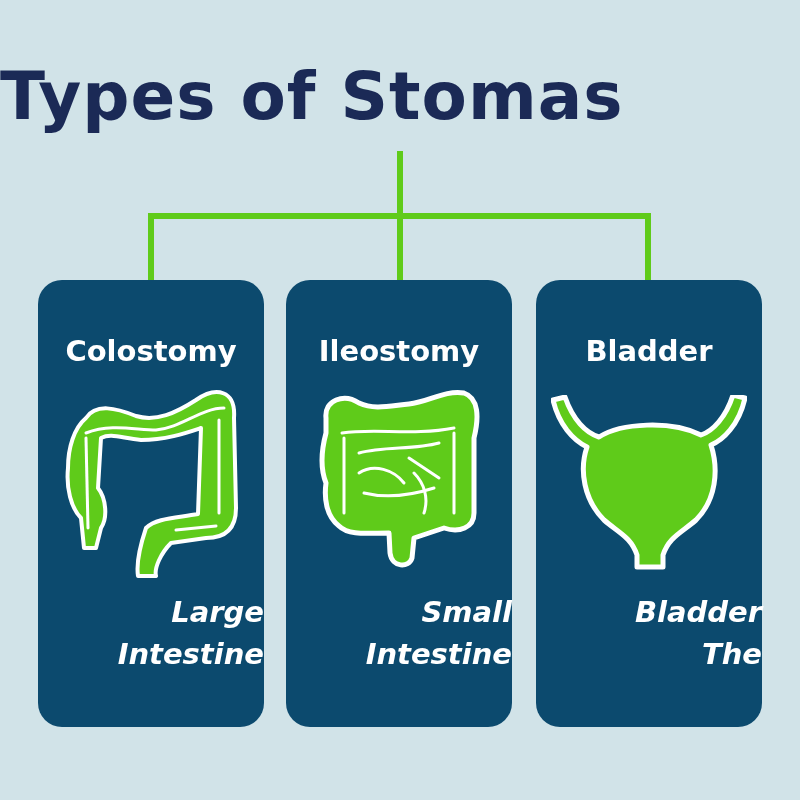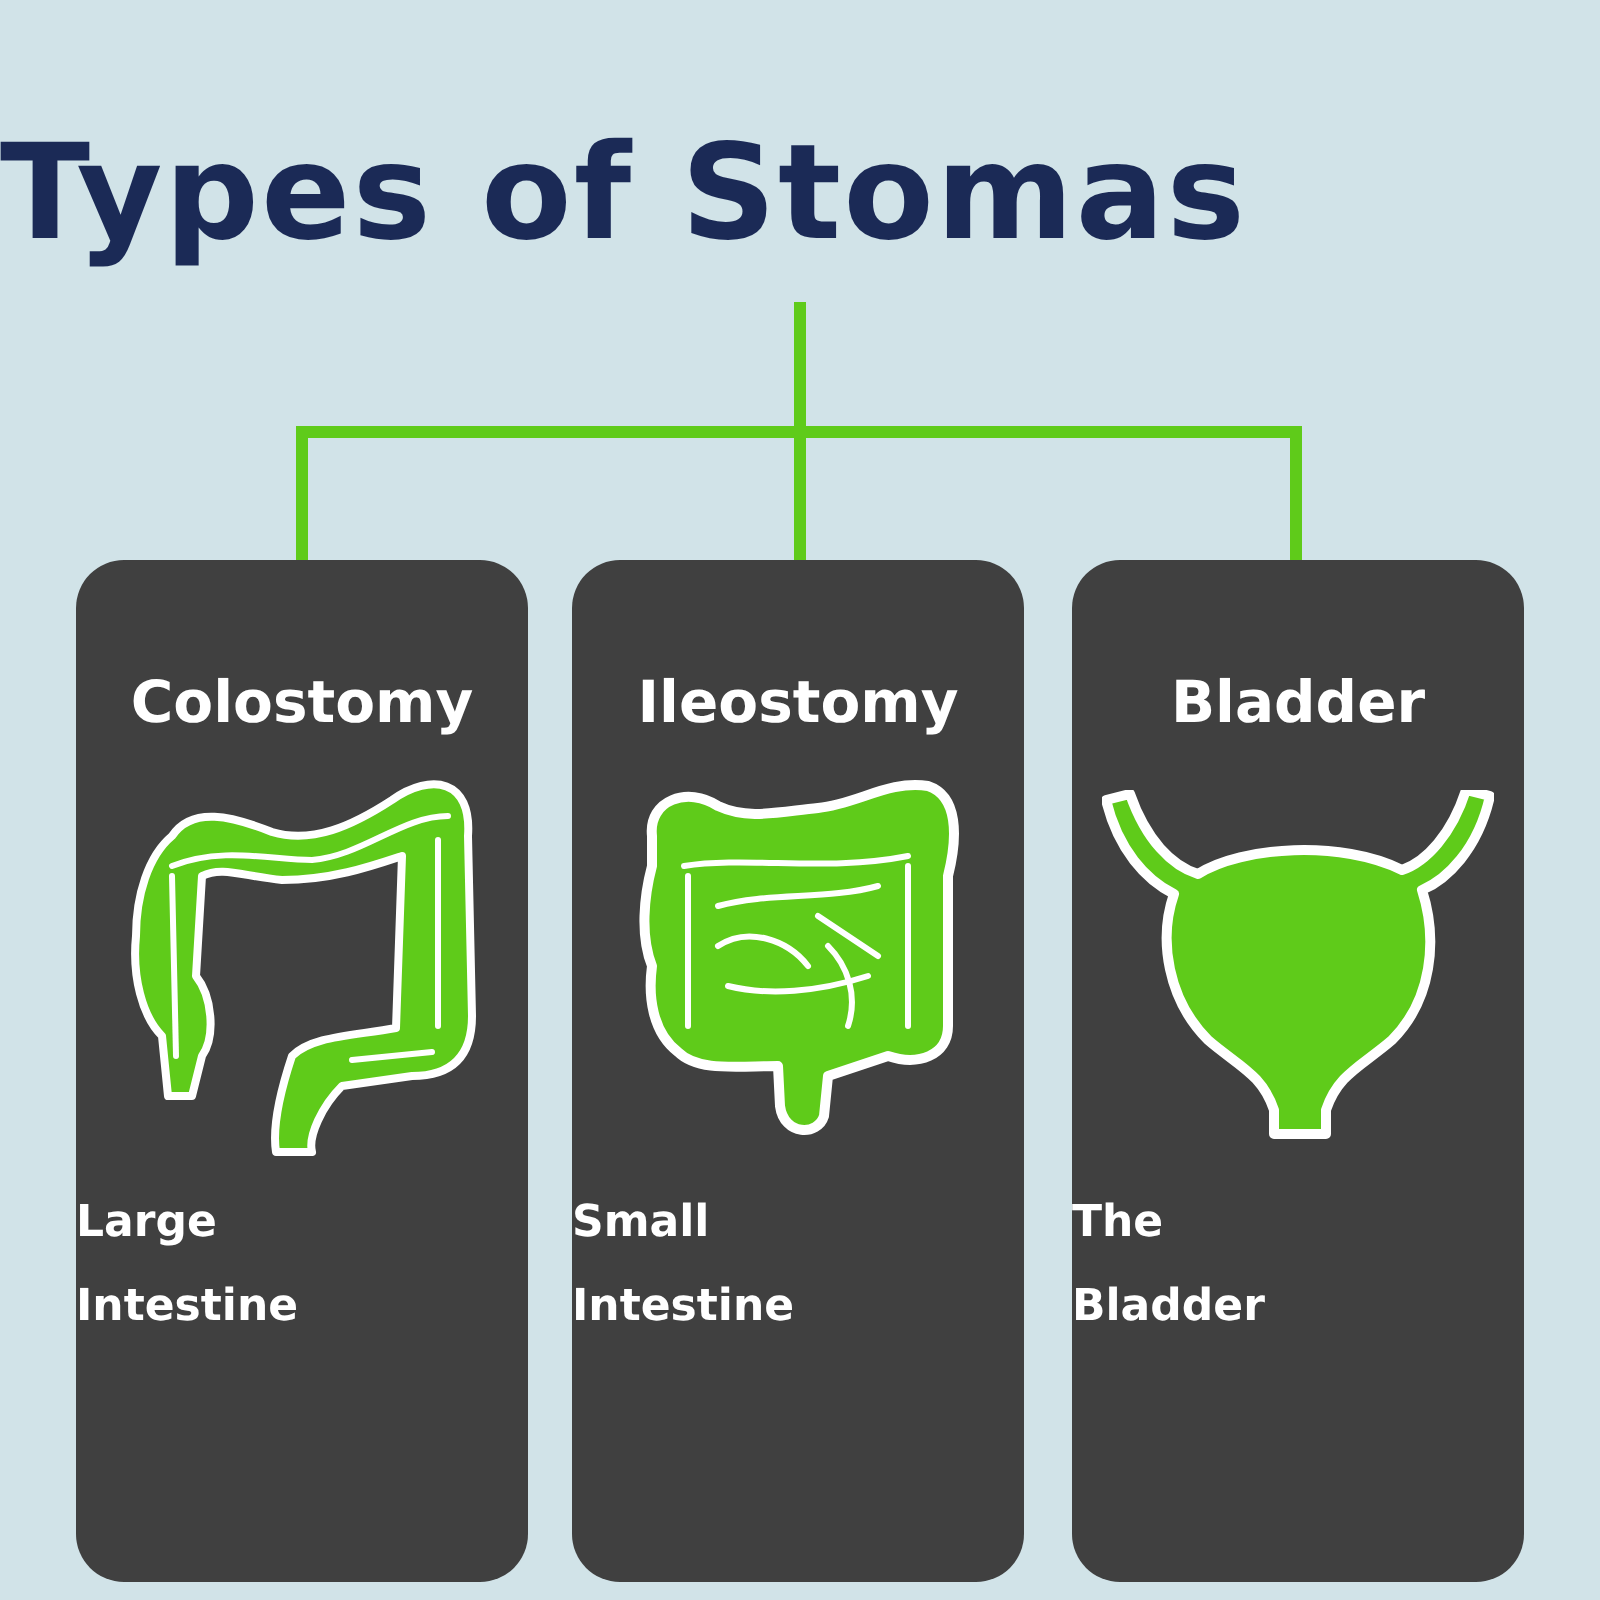--- a/index.html
+++ b/index.html
@@ -1,26 +1,26 @@
 <!DOCTYPE html>
 <html><head>
 <meta charset="utf-8">
 <style>
   html, body { margin:0; padding:0; }
   body { width:800px; height:800px; background:#d1e3e8; position:relative; overflow:hidden;
          font-family:"DejaVu Sans", "Liberation Sans", sans-serif; }
   .title { position:absolute; left:0; top:52px; width:800px; text-align:left;
            font-size:66px; font-weight:bold; color:#1b2a56; letter-spacing:1px; line-height:90px; }
   .line { position:absolute; background:#5fcb1a; }
-  .card { position:absolute; top:280px; width:226px; height:511px; background:#404040;
+  .card { position:absolute; top:280px; width:226px; height:447px; background:#0c4a6e;
           border-radius:24px; }
   .card .heading { position:absolute; top:53px; left:0; width:100%; text-align:center;
           color:#fff; font-weight:bold; font-size:29px; line-height:36px; }
-  .card .label { position:absolute; top:311px; left:0; width:100%; text-align:left;
-          color:#fff; font-weight:bold; font-size:22px; line-height:42px; }
+  .card .label { position:absolute; top:311px; left:0; width:100%; text-align:right;
+          color:#fff; font-weight:bold; font-size:29px; line-height:42px;font-style:italic; }
   .card svg { position:absolute; }
 </style>
 </head>
 <body>
 
 <div class="title">Types of Stomas</div>
 
 <div class="line" style="left:397px; top:151px; width:6px; height:130px;"></div>
 <div class="line" style="left:148px; top:213px; width:503px; height:6px;"></div>
 <div class="line" style="left:148px; top:213px; width:6px; height:68px;"></div>
@@ -76,16 +76,16 @@
 
 <div class="card" style="left:536px;">
   <div class="heading">Bladder</div>
   <svg width="196" height="176" viewBox="0 0 196 176" style="left:15px; top:115px;">
     <path fill="#5fcb1a" stroke="#ffffff" stroke-width="5" stroke-linejoin="round" d="M2 5 L14 2 C22 25 35 38 48 42 C70 28 120 25 150 40
              C162 36 175 22 182 0 L194 3 C188 30 172 45 160 50
              C168 75 165 105 145 125 C130 138 118 142 112 160 L112 172 L86 172 L86 160
              C80 142 68 138 53 125 C33 105 28 75 36 52 C22 45 8 30 2 5 Z"></path>
   </svg>
   <div class="label">
+    <div>Bladder</div>
     <div>The</div>
-    <div>Bladder</div>
   </div>
 </div>
 
 </body></html>

